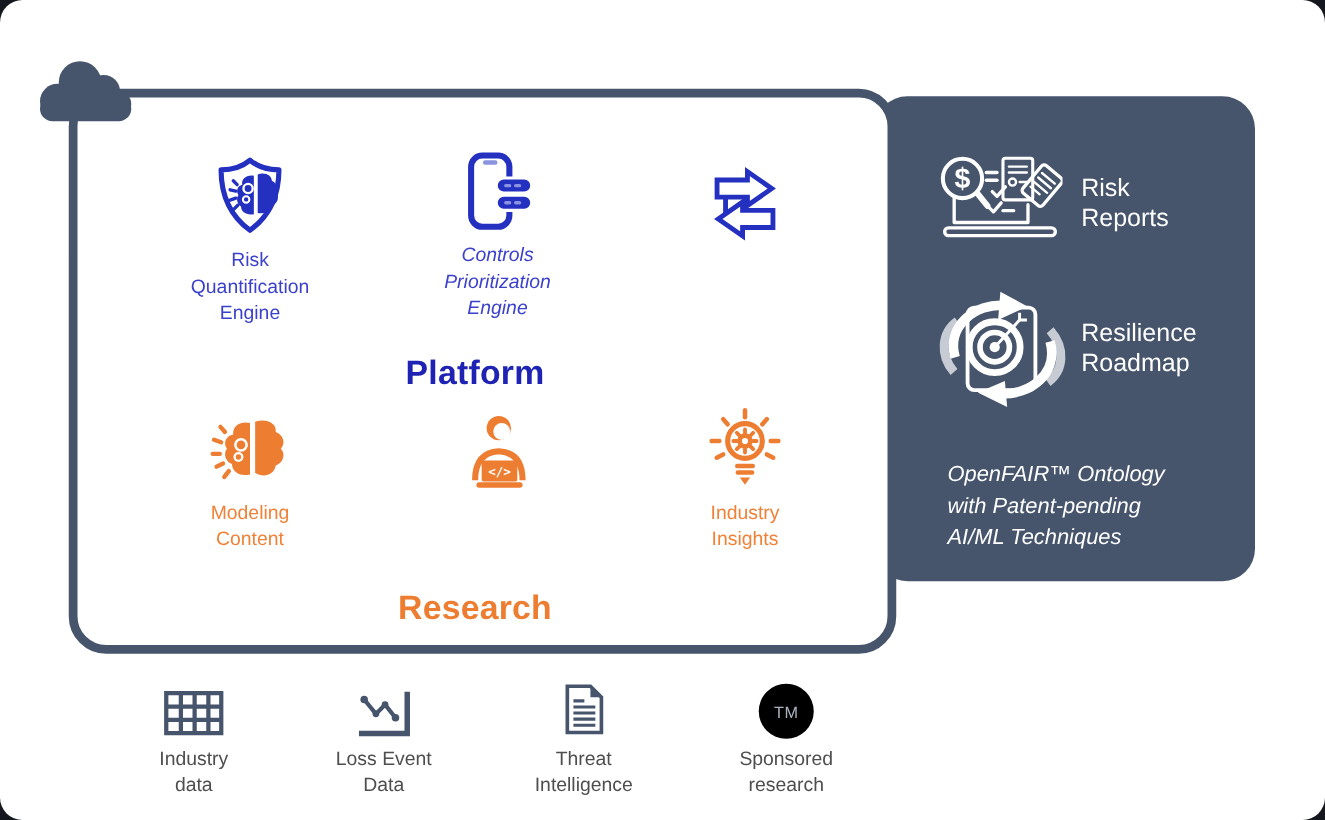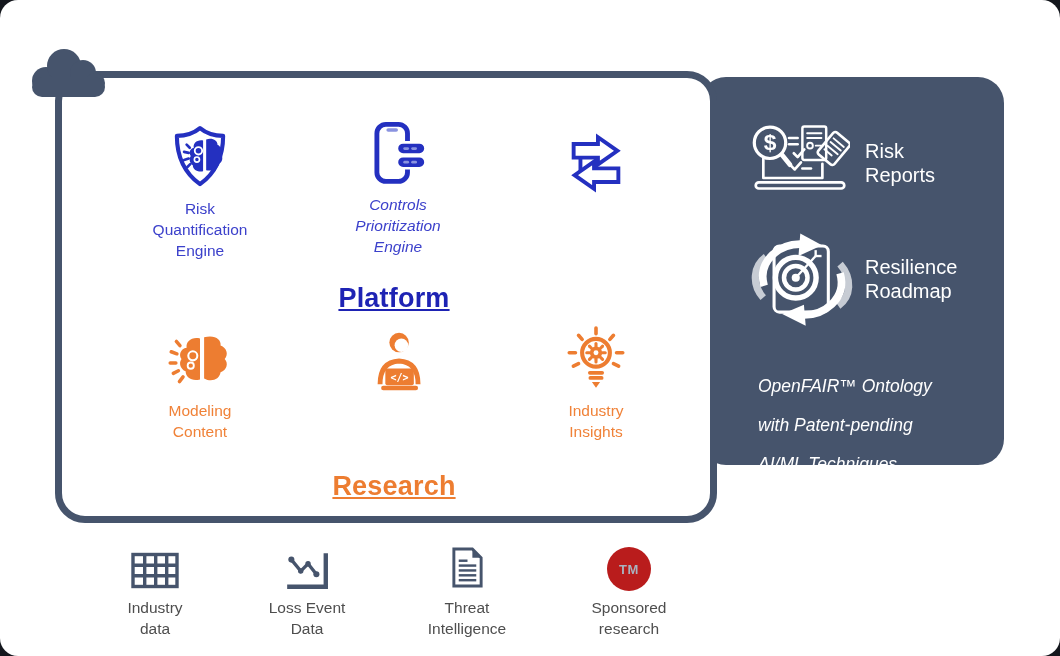--- a/index.html
+++ b/index.html
@@ -14,34 +14,34 @@
 
   .cloud{position:absolute;left:26px;top:41px;z-index:4;}
 
   .cell{position:absolute;width:170px;text-align:center;z-index:3;}
   .ibox{height:80px;display:flex;align-items:center;justify-content:center;}
   .ibox.short{height:78px;}
   .lbl{white-space:pre-line;font-size:15.5px;line-height:21px;}
   .lbl-blue{color:#3C41CB;}
   .lbl-orange{color:#F08238;}
 
-  .heading{position:absolute;left:62px;width:664px;text-align:center;font-weight:bold;font-size:27px;z-index:3;letter-spacing:0.2px;text-decoration:underline;}
+  .heading{position:absolute;left:48px;width:664px;text-align:center;font-weight:bold;font-size:27px;z-index:3;letter-spacing:0.2px;}
   .h-platform{top:283px;color:#1E23B4;}
   .h-research{top:471px;color:#ED7D31;}
 
   .side-icon{position:absolute;z-index:3;}
   .side-label{position:absolute;z-index:3;color:#ffffff;font-size:20px;line-height:23.5px;white-space:pre-line;}
   .side-note{position:absolute;left:758px;top:367px;width:240px;z-index:3;color:#ffffff;
-             font-style:italic;font-size:17.5px;line-height:39px;white-space:pre-line;}
+             font-style:italic;font-size:17.5px;line-height:25px;white-space:pre-line;}
 
   .src-cell{position:absolute;top:545px;width:156px;text-align:center;z-index:2;}
   .src-ibox{height:46px;display:flex;align-items:flex-end;justify-content:center;}
   .src-lbl{margin-top:7px;color:#4E4E4E;font-size:15.5px;line-height:20.5px;white-space:pre-line;}
-  .tm-circle{width:44px;height:44px;border-radius:50%;background:#b91c1c;display:flex;align-items:center;justify-content:center;
-             color:#A9B2BF;font-size:13px;font-weight:bold;letter-spacing:0.5px;}
+  .tm-circle{width:44px;height:44px;border-radius:50%;background:#000000;display:flex;align-items:center;justify-content:center;
+             color:#A9B2BF;font-size:13px;font-weight:normal;letter-spacing:0.5px;}
 </style>
 </head>
 <body>
 
 <div class="page">
 
   <div class="side-panel"></div>
 
   <div class="main-card"></div>
 

